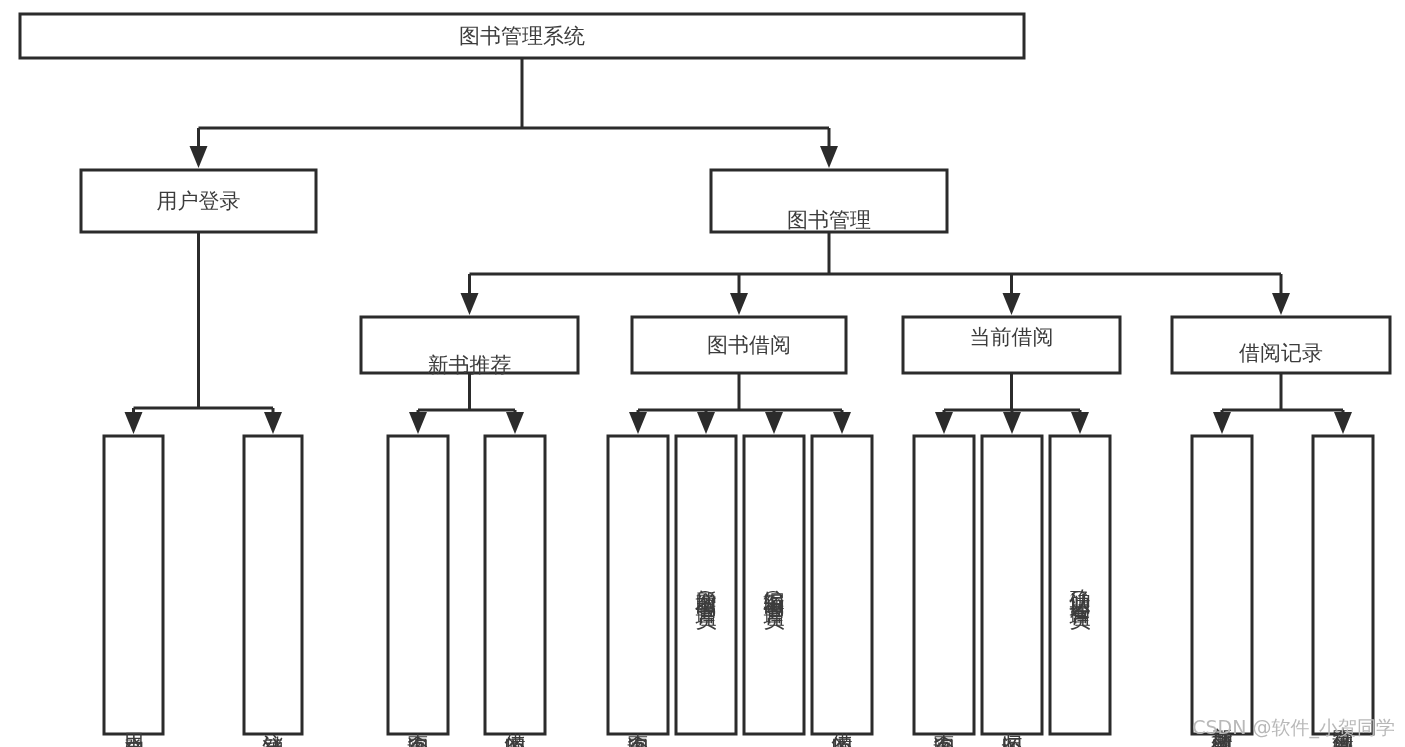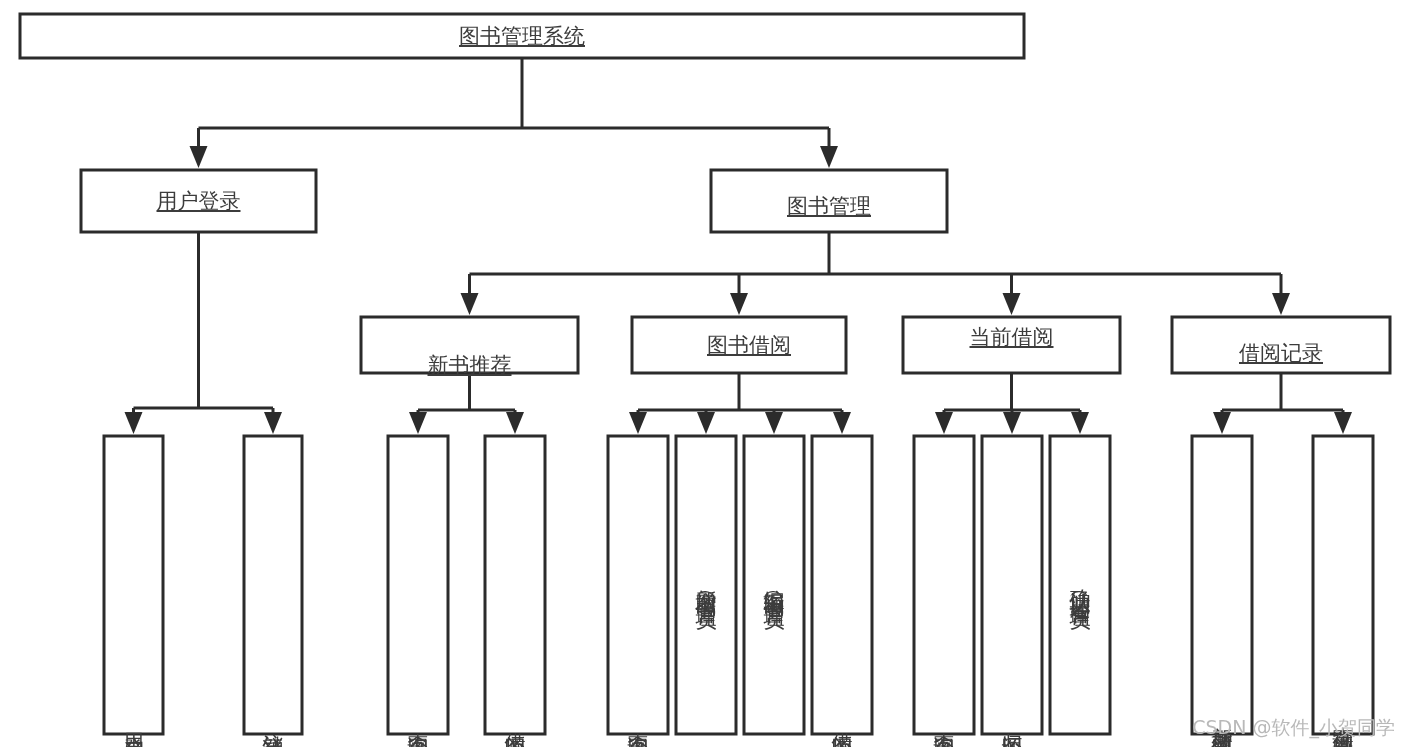--- a/index.html
+++ b/index.html
@@ -47,21 +47,20 @@
     display: flex;
     box-sizing: border-box;
     pointer-events: none;
     white-space: nowrap;
   }
   .node-label.horizontal {
     align-items: center;
     justify-content: center;
     font-size: 21px;
     letter-spacing: 0px;
-    text-decoration: underline;
   }
   .node-label.vertical {
     writing-mode: vertical-rl;
     text-orientation: upright;
     font-size: 21px;
     letter-spacing: 3px;
     align-items: center;
     justify-content: flex-end;
     padding-bottom: 6px;
   }
@@ -158,21 +157,21 @@
         <rect class="node-rect" x="914" y="436" width="60" height="298"></rect>
         <rect class="node-rect" x="982" y="436" width="60" height="298"></rect>
         <rect class="node-rect" x="1050" y="436" width="60" height="298"></rect>
         <rect class="node-rect" x="1192" y="436" width="60" height="298"></rect>
         <rect class="node-rect" x="1313" y="436" width="60" height="298"></rect>
       </g>
   </svg>
   <div id="label-layer">
       <div class="node-label horizontal" style="left: 20px; top: 14px; width: 1004px; height: 44px;">图书管理系统</div>
       <div class="node-label horizontal" style="left: 81px; top: 170px; width: 235px; height: 62px;">用户登录</div>
-      <div class="node-label horizontal" style="left: 711px; top: 170px; width: 236px; height: 72px;">图书管理</div>
+      <div class="node-label horizontal" style="left: 711px; top: 184px; width: 236px; height: 72px;">图书管理</div>
       <div class="node-label horizontal" style="left: 361px; top: 317px; width: 217px; height: 56px; margin-top: 20px;">新书推荐</div>
       <div class="node-label horizontal" style="left: 632px; top: 317px; width: 214px; height: 56px; padding-left: 20px;">图书借阅</div>
       <div class="node-label horizontal" style="left: 903px; top: 317px; width: 217px; height: 40px;">当前借阅</div>
       <div class="node-label horizontal" style="left: 1172px; top: 317px; width: 218px; height: 72px;">借阅记录</div>
       <div class="node-label vertical" style="left: 104px; top: 436px; width: 59px; height: 298px;">用户登录</div>
       <div class="node-label vertical" style="left: 244px; top: 436px; width: 58px; height: 298px;">注销登录</div>
       <div class="node-label vertical" style="left: 388px; top: 436px; width: 60px; height: 298px;">查询图书</div>
       <div class="node-label vertical" style="left: 485px; top: 436px; width: 60px; height: 298px;">借阅图书</div>
       <div class="node-label vertical" style="left: 608px; top: 436px; width: 60px; height: 298px;">查询图书</div>
       <div class="node-label vertical center" style="left: 676px; top: 436px; width: 60px; height: 298px;">新增图书（管理员）</div>

